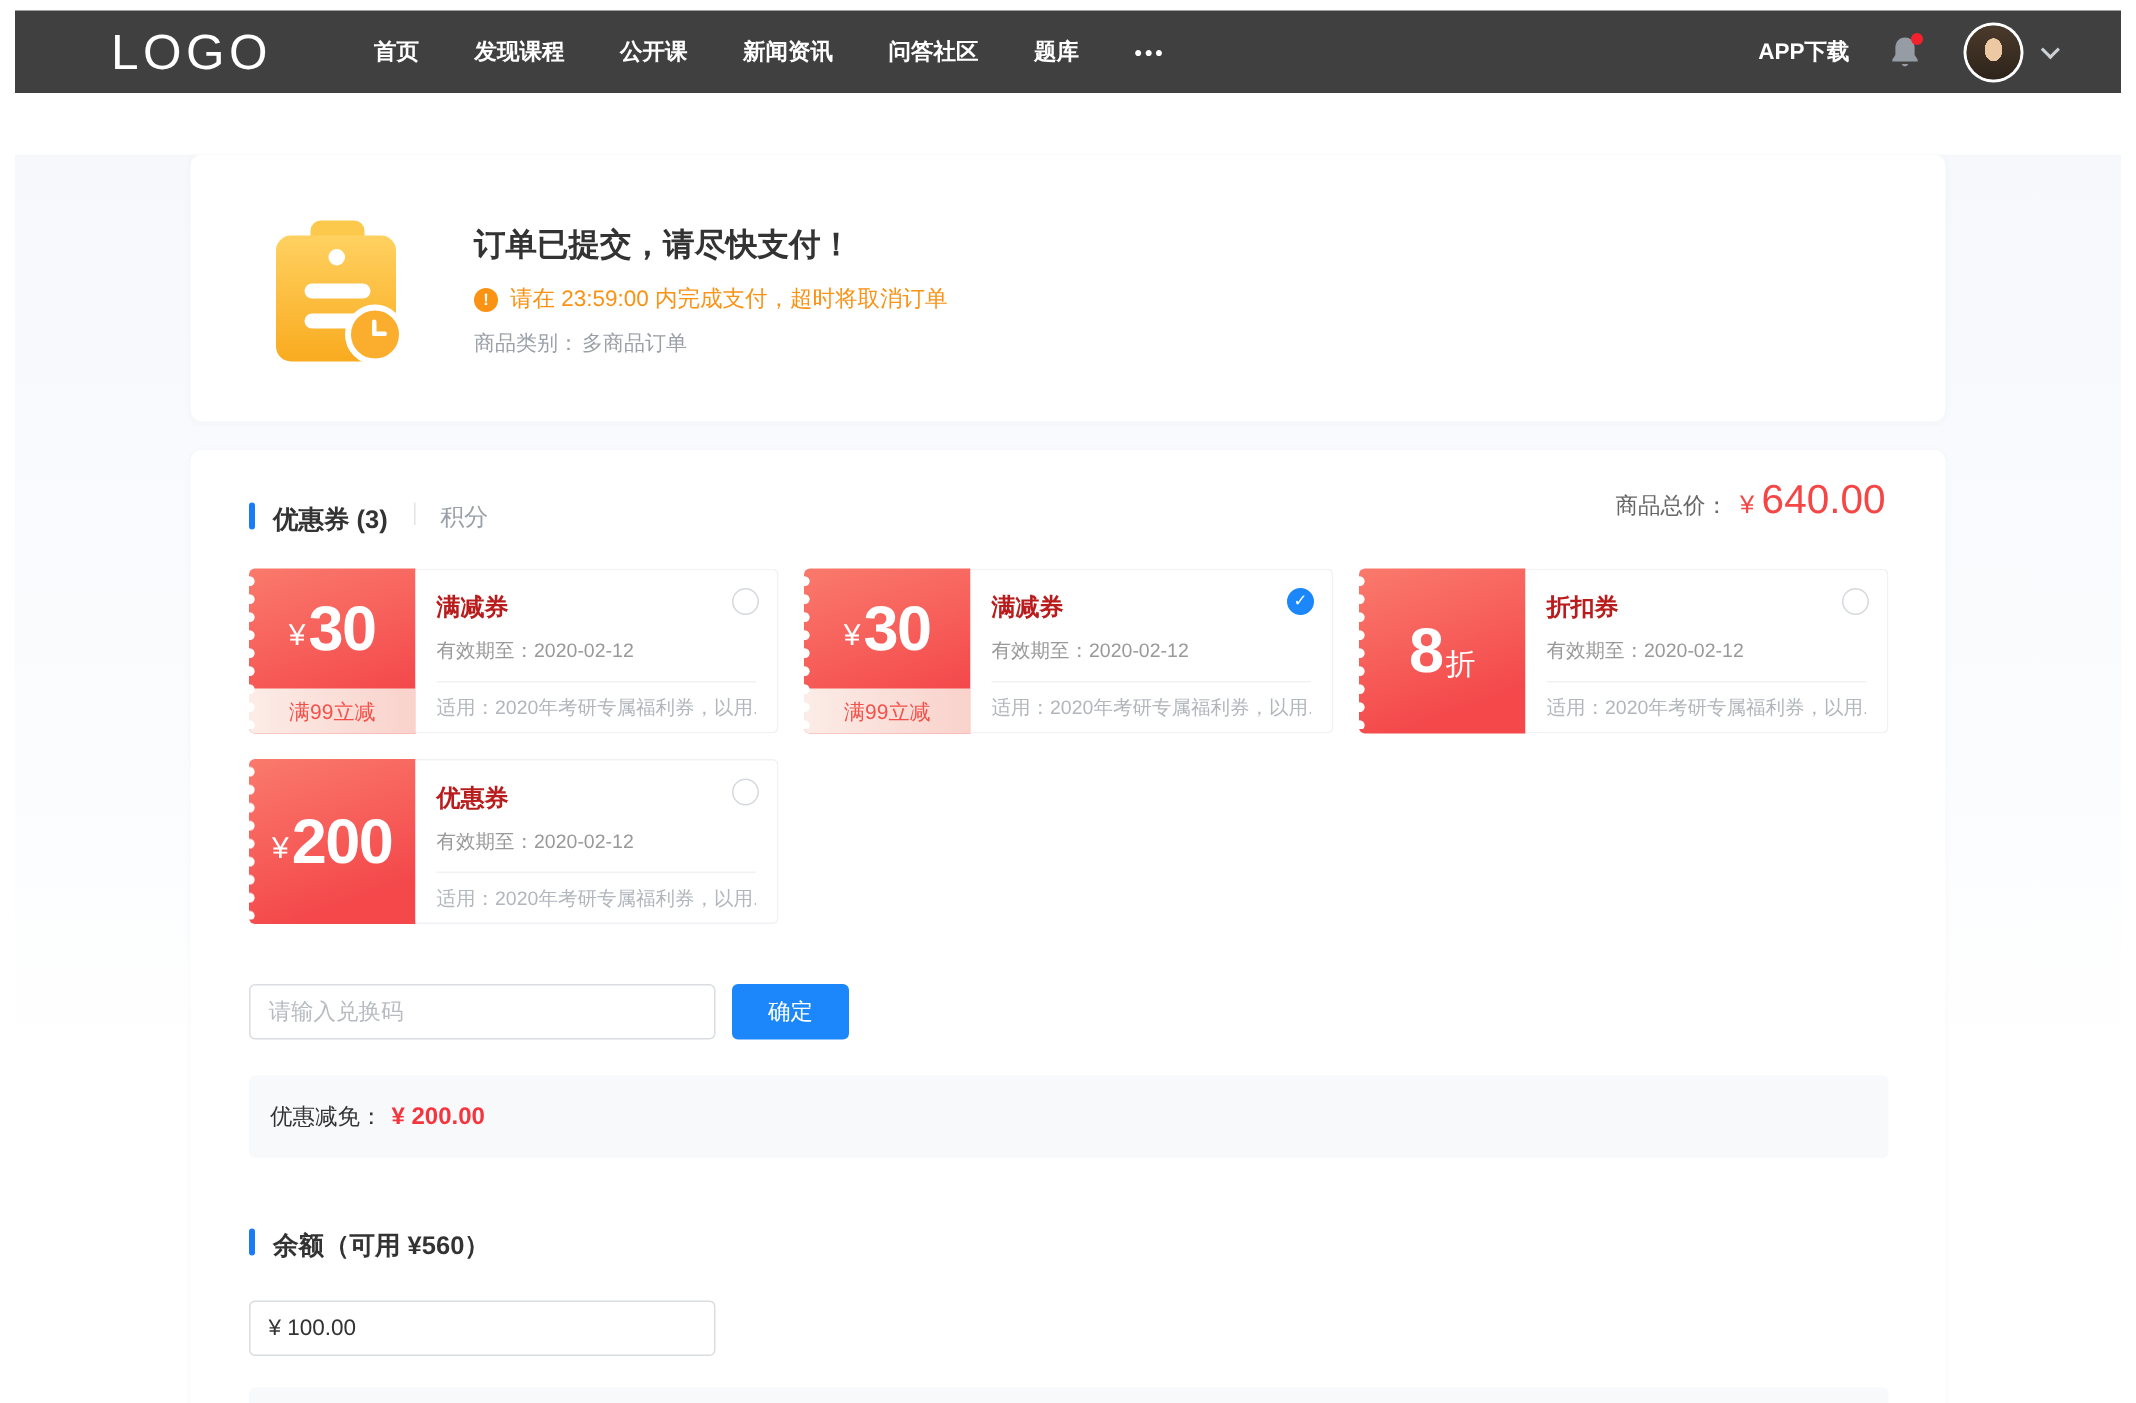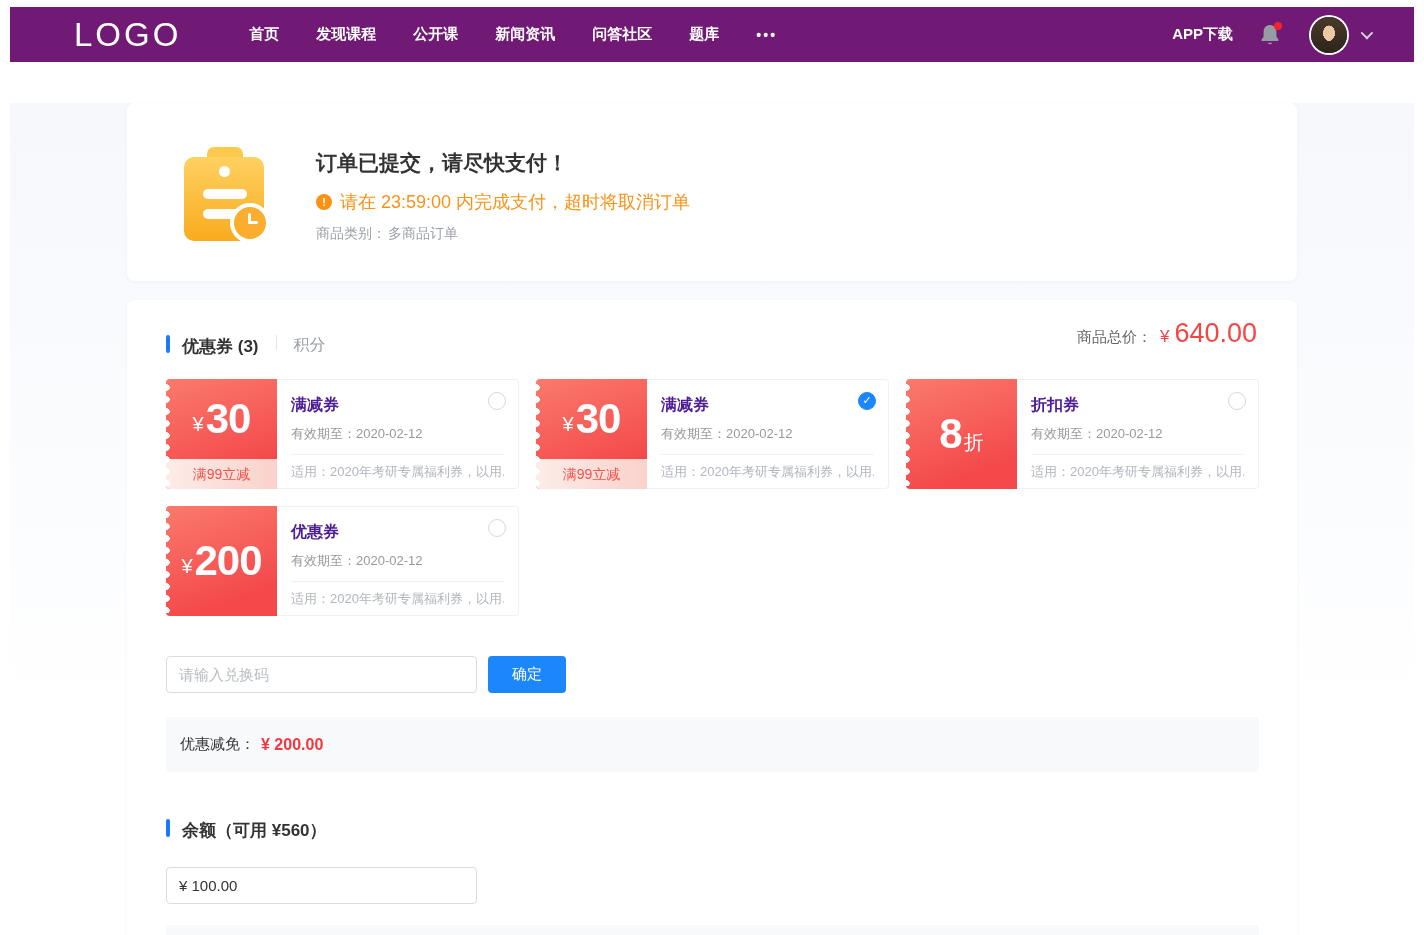--- a/index.html
+++ b/index.html
@@ -1,21 +1,21 @@
 <!DOCTYPE html>
 <html><head>
 <meta charset="utf-8">
 <style>
   * { margin:0; padding:0; box-sizing:border-box; }
   html,body { width:1424px; height:935px; overflow:hidden; background:#fff;
               font-family:"Liberation Sans","DejaVu Sans",sans-serif; }
   .frame { position:absolute; left:10px; top:7px; width:1404px; height:928px; }
 
   
-  .nav { height:55px; background:#701a75; display:flex; align-items:center;
+  .nav { height:55px; background:#404040; display:flex; align-items:center;
          padding:0 44px 0 64px; }
   .logo { color:#fff; font-size:33px; font-weight:200; letter-spacing:3px; margin-right:68px; }
   .nav-items { display:flex; align-items:center; gap:37px; }
   .nav-item { color:#fff; font-size:15px; font-weight:700; cursor:pointer; white-space:nowrap; }
   .nav-item.dots { letter-spacing:2px; font-size:14px; }
   .nav-right { margin-left:auto; display:flex; align-items:center; }
   .app-dl { color:#fff; font-size:15px; font-weight:600; margin-right:26px; cursor:pointer; }
   .bell-wrap { position:relative; width:22px; height:24px; margin-right:30px; cursor:pointer; }
   .bell-dot { position:absolute; right:-1px; top:-1px; width:8px; height:8px;
               border-radius:50%; background:#f5222d; }
@@ -46,21 +46,21 @@
             background:#fbae2e; border:4px solid #fff; }
   .oclock::before { content:""; position:absolute; left:14px; top:6px; width:3px; height:11px;
                     background:#fff; border-radius:2px; }
   .oclock::after  { content:""; position:absolute; left:14px; top:14px; width:10px; height:3px;
                     background:#fff; border-radius:2px; }
   .order-info { margin:46px 0 0 46px; }
   .order-title { font-size:21px; font-weight:bold; color:#333; }
   .order-warn { display:flex; align-items:center; margin-top:13px; }
   .warn-ic { width:16px; height:16px; border-radius:50%; background:#fa9214; color:#fff;
              font-size:11px; font-weight:bold; text-align:center; line-height:16px; margin-right:8px; flex:none; }
-  .warn-text { color:#fa9214; font-size:18px; }
+  .warn-text { color:#fa9214; font-size:15px; }
   .order-meta { margin-top:11px; font-size:14px; color:#9ba0a8; }
   .order-meta .mv { margin-left:2px; }
   .order-total { position:absolute; right:40px; top:215px; display:flex; align-items:baseline;justify-content:flex-end; }
   .total-label { font-size:15px; color:#666; }
   .total-cur { font-size:17px; color:#f54545; margin:0 5px 0 8px; }
   .total-amt { font-size:27px; color:#f54545; }
 
   
   .pay-card { margin-top:19px; height:700px; padding:35px 38px 0 39px; }
   .sec-head { display:flex; align-items:flex-start; }
@@ -79,21 +79,21 @@
           background-size:7px 12px; background-repeat:repeat-y; }
   .amount { flex:1; display:flex; align-items:center; justify-content:center; color:#fff; }
   .cur-prefix { font-size:20px; margin:10px 2px 0 0; }
   .cur-prefix:empty, .unit:empty, .tag:empty { display:none; }
   .num { font-size:42px; font-weight:bold; letter-spacing:-1px; }
   .unit { font-size:20px; margin:16px 0 0 2px; }
   .tag { height:30px; line-height:30px; text-align:center; font-size:14px; color:#f4504a;
          background:linear-gradient(90deg,#fcece7 0%,#f9d2cb 100%); border-radius:0 0 0 4px; }
   .cbody { flex:1; position:relative; background:#fff; border:1px solid #f0f1f4; border-left:none;
            border-radius:0 4px 4px 0; padding:15px 16px 0 14px; }
-  .ctitle { font-size:16px; font-weight:bold; color:#4c1d95; }
+  .ctitle { font-size:16px; font-weight:bold; color:#b91c1c; }
   .cvalid { font-size:13px; color:#999; margin-top:9px; }
   .cscope { position:absolute; left:14px; right:14px; bottom:0; height:34px; line-height:34px;
             border-top:1px solid #f1f1f3; font-size:13px; color:#b2b6bd;
             white-space:nowrap; overflow:hidden; }
   .radio { position:absolute; top:12px; right:12px; width:18px; height:18px; border-radius:50%;
            border:1px solid #d5d8dd; background:#fff; cursor:pointer; }
   .radio.checked { background:#1b87fa; border-color:#1b87fa; }
   .radio.checked::after { content:"✓"; position:absolute; left:50%; top:50%;
            transform:translate(-50%,-54%); color:#fff; font-size:11px; font-weight:bold; }
 

